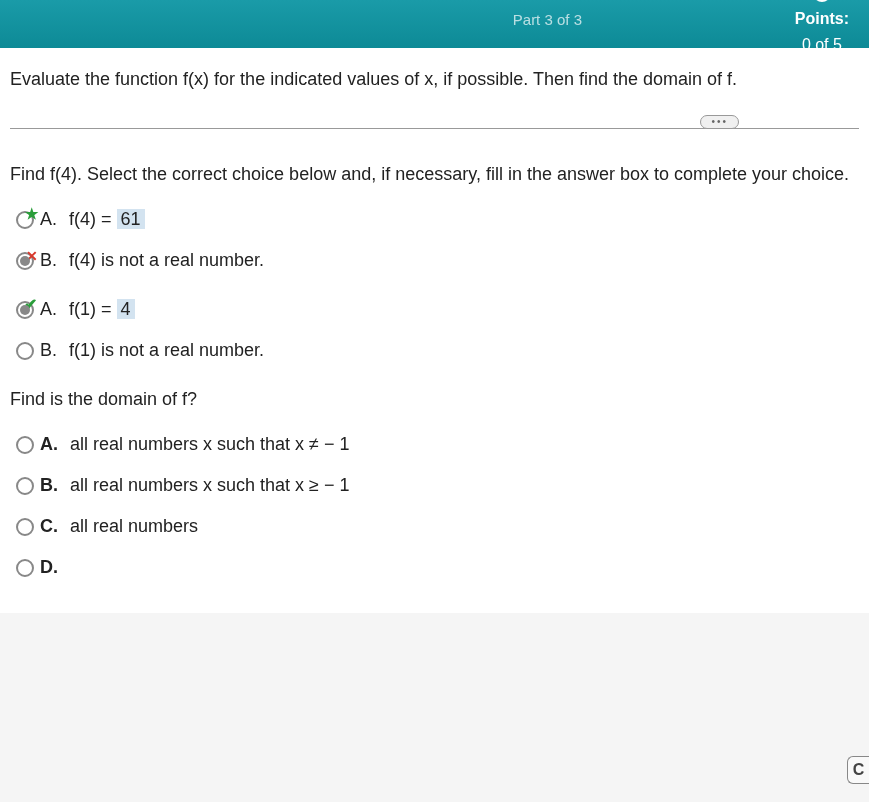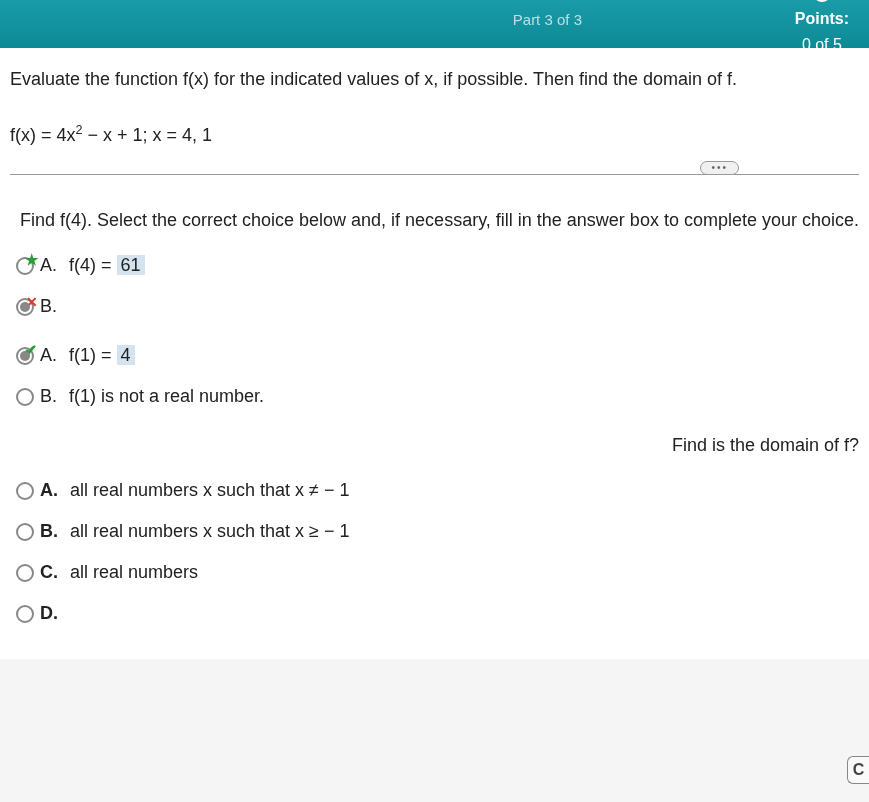--- a/index.html
+++ b/index.html
@@ -69,21 +69,21 @@
       top: -6px;
       background: #f0f0f0;
       border: 1px solid #999;
       border-radius: 10px;
       padding: 0px 10px;
       font-size: 10px;
       letter-spacing: 2px;
       color: #666;
       line-height: 12px;
     }
-    .question-text { margin-bottom: 18px; text-align: right; }
+    .question-text { margin-bottom: 18px; }
     .choice-group { margin-bottom: 22px; }
     .choice {
       display: flex;
       align-items: center;
       gap: 6px;
       margin: 14px 0 14px 6px;
     }
     .radio {
       width: 18px;
       height: 18px;
@@ -144,23 +144,20 @@
   <div class="header-right">
     <span class="points-icon"></span>
     <span>Points:</span>
     <span class="normal">0 of 5</span>
   </div>
 </div>
 
 <div class="content">
 
   <div class="problem-statement">Evaluate the function f(x) for the indicated values of x, if possible. Then find the domain of f.</div>
-  <div class="formula">
-    <span>f(x) = 4x</span><sup>2</sup><span> − x + 1; x = 4, 1</span>
-  </div>
 
   <div class="divider-wrap">
     <div class="divider-line"></div>
     <div class="ellipsis-pill">•••</div>
   </div>
 
   <div class="question-text">Find f(4). Select the correct choice below and, if necessary, fill in the answer box to complete your choice.</div>
   <div class="choice-group">
     <div class="choice">
       <span class="radio">
@@ -169,20 +166,21 @@
       <span class="choice-label">A.</span>
       <span>
         <span>f(4) = </span><span class="answer-box">61</span>
       </span>
     </div>
     <div class="choice">
       <span class="radio filled">
           <span class="mark cross">✕</span>
         </span>
       <span class="choice-label">B.</span>
+      <span>f(4) is not a real number.</span>
     </div>
   </div>
 
   <div class="choice-group">
     <div class="choice">
       <span class="radio filled">
           <span class="mark check">✔</span>
         </span>
       <span class="choice-label">A.</span>
       <span>

